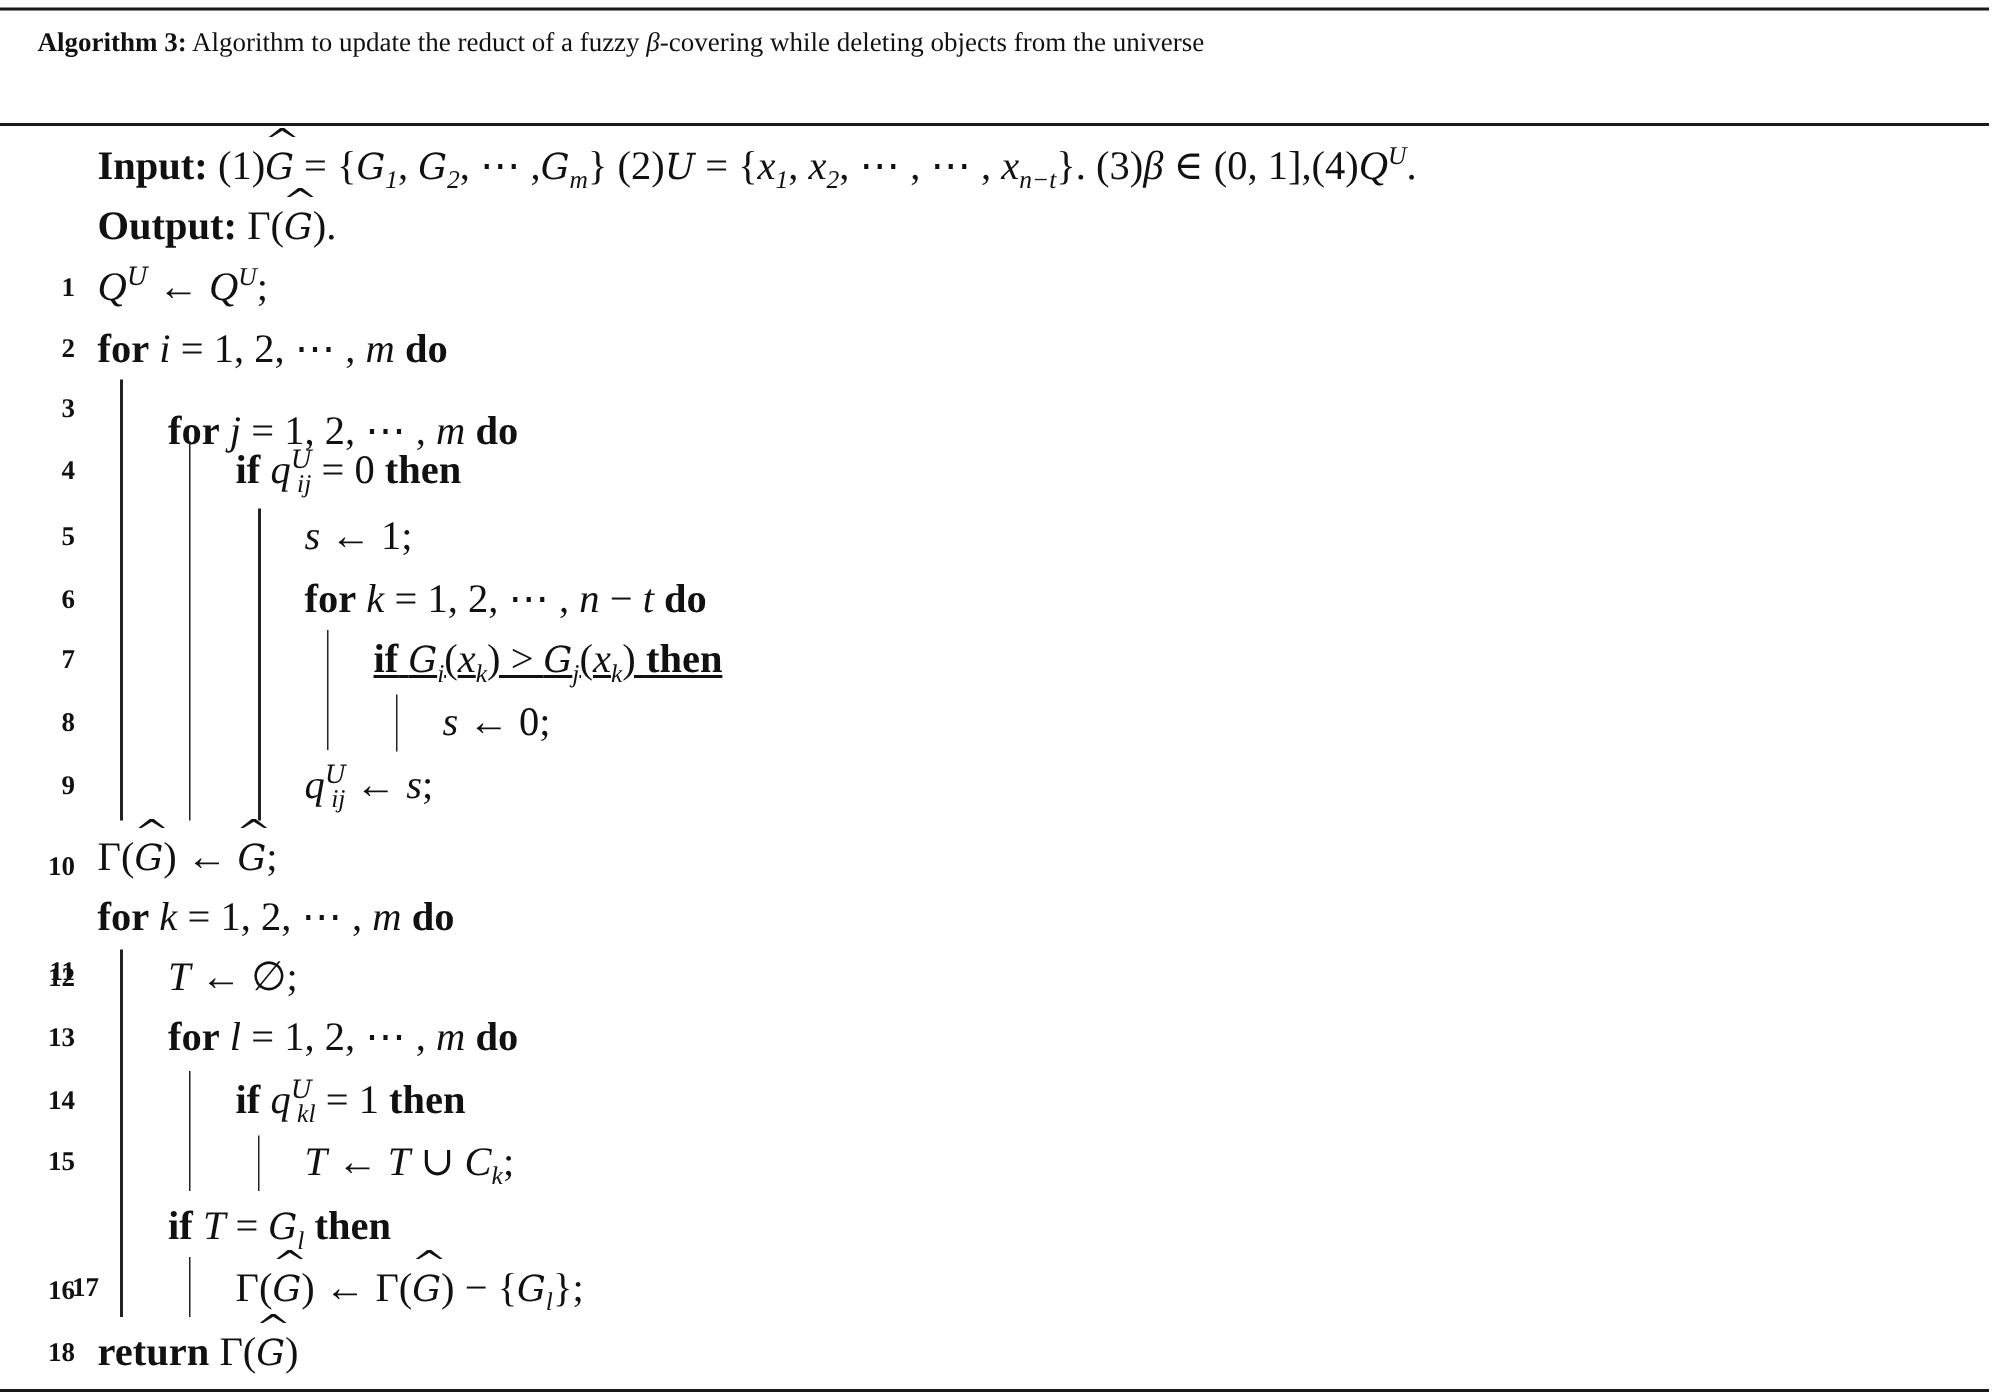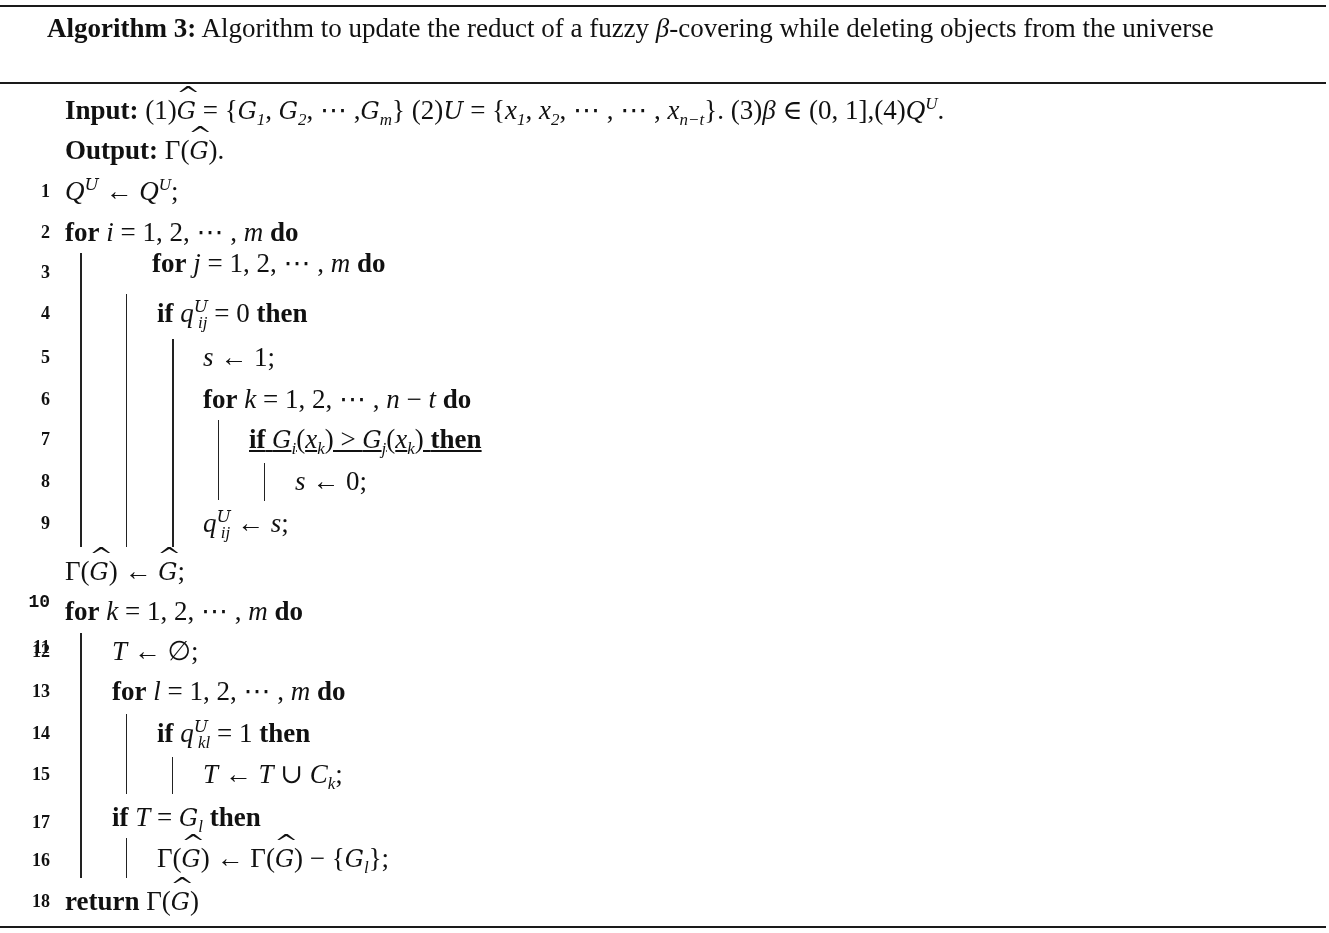--- a/index.html
+++ b/index.html
@@ -2,22 +2,22 @@
 <html><head>
 <meta charset="utf-8">
 <style>
   html, body { margin: 0; padding: 0; background: #ffffff; }
   body { width: 1329px; height: 933px; position: relative; overflow: hidden;
          font-family: "Liberation Serif", "DejaVu Serif", serif; color: #111; }
   .rule { position: absolute; left: 0; width: 1326px; background: #1a1a1a; }
   .rule.top { top: 5px; height: 2px; }
   .rule.mid { top: 82px; height: 2px; }
   .rule.bot { top: 926px; height: 2px; }
-  .caption { position: absolute; left: 47px; top: 9px; width: 1280px;
-             font-size: 27px; line-height: 38px; }
+  .caption { position: absolute; left: 25px; top: 9px; width: 1280px;
+             font-size: 18px; line-height: 38px; }
   .caption b { font-weight: bold; }
   .ln { position: absolute; font-size: 27px; line-height: 34px; white-space: nowrap; }
   .num { position: absolute; font-size: 18px; font-weight: bold; width: 24px; text-align: right; left: 26px; }
   i.v { font-style: italic; }
   b.k { font-weight: bold; }
   .cal { font-family: "DejaVu Serif", serif; font-style: italic; font-size: 24px; }
   .hat { position: relative; display: inline-block; }
   .hat::before { content: "^"; position: absolute; left: 2px; top: -16px; font-size: 22px; transform: scaleX(1.3); font-style: normal; }
   sub, sup { font-size: 17px; font-style: italic; line-height: 0; }
   .vbar { position: absolute; width: 2px; background: #222; }
@@ -48,37 +48,37 @@
 
 <div class="num" style="top:181px;">1</div>
 <div class="num" style="top:222px;">2</div>
 <div class="num" style="top:262px;">3</div>
 <div class="num" style="top:303px;">4</div>
 <div class="num" style="top:347px;">5</div>
 <div class="num" style="top:389px;">6</div>
 <div class="num" style="top:429px;">7</div>
 <div class="num" style="top:471px;">8</div>
 <div class="num" style="top:513px;">9</div>
-<div class="num" style="top:592px;font-family:Liberation Mono, monospace;">10</div>
+<div class="num" style="top:567px;">10</div>
 <div class="num" style="top:637px;">11</div>
 <div class="num" style="top:641px;">12</div>
 <div class="num" style="top:681px;">13</div>
 <div class="num" style="top:723px;">14</div>
 <div class="num" style="top:764px;text-align:right;">15</div>
 <div class="num" style="top:850px;">16</div>
-<div class="num" style="top:812px;">17</div>
+<div class="num" style="top:848px;margin-left:16px;">17</div>
 <div class="num" style="top:891px;">18</div>
 
 <div class="ln" style="left:65px; top:174px;text-align:right;">
   <i class="v">Q</i><sup class="cal" style="font-size:17px">U</sup> ← <i class="v">Q</i><sup>U</sup>;
 </div>
 <div class="ln" style="left:65px; top:215px;">
   <b class="k">for</b> <i class="v">i</i> = 1, 2, ⋯ , <i class="v">m</i> <b class="k">do</b>
 </div>
-<div class="ln" style="left:112px; top:246px;margin-left:40px;">
+<div class="ln" style="left:112px; top:270px;">
   <b class="k">for</b> <i class="v">j</i> = 1, 2, ⋯ , <i class="v">m</i> <b class="k">do</b>
 </div>
 <div class="ln" style="left:157px; top:296px;">
   <b class="k">if</b> <i class="v">q</i><sup class="cal" style="font-size:17px">U</sup><sub style="margin-left:-10px">ij</sub> = 0 <b class="k">then</b>
 </div>
 <div class="ln" style="left:203px; top:340px;">
   <i class="v">s</i> ← 1;
 </div>
 <div class="ln" style="left:203px; top:382px;">
   <b class="k">for</b> <i class="v">k</i> = 1, 2, ⋯ , <i class="v">n</i> − <i class="v">t</i> <b class="k">do</b>

